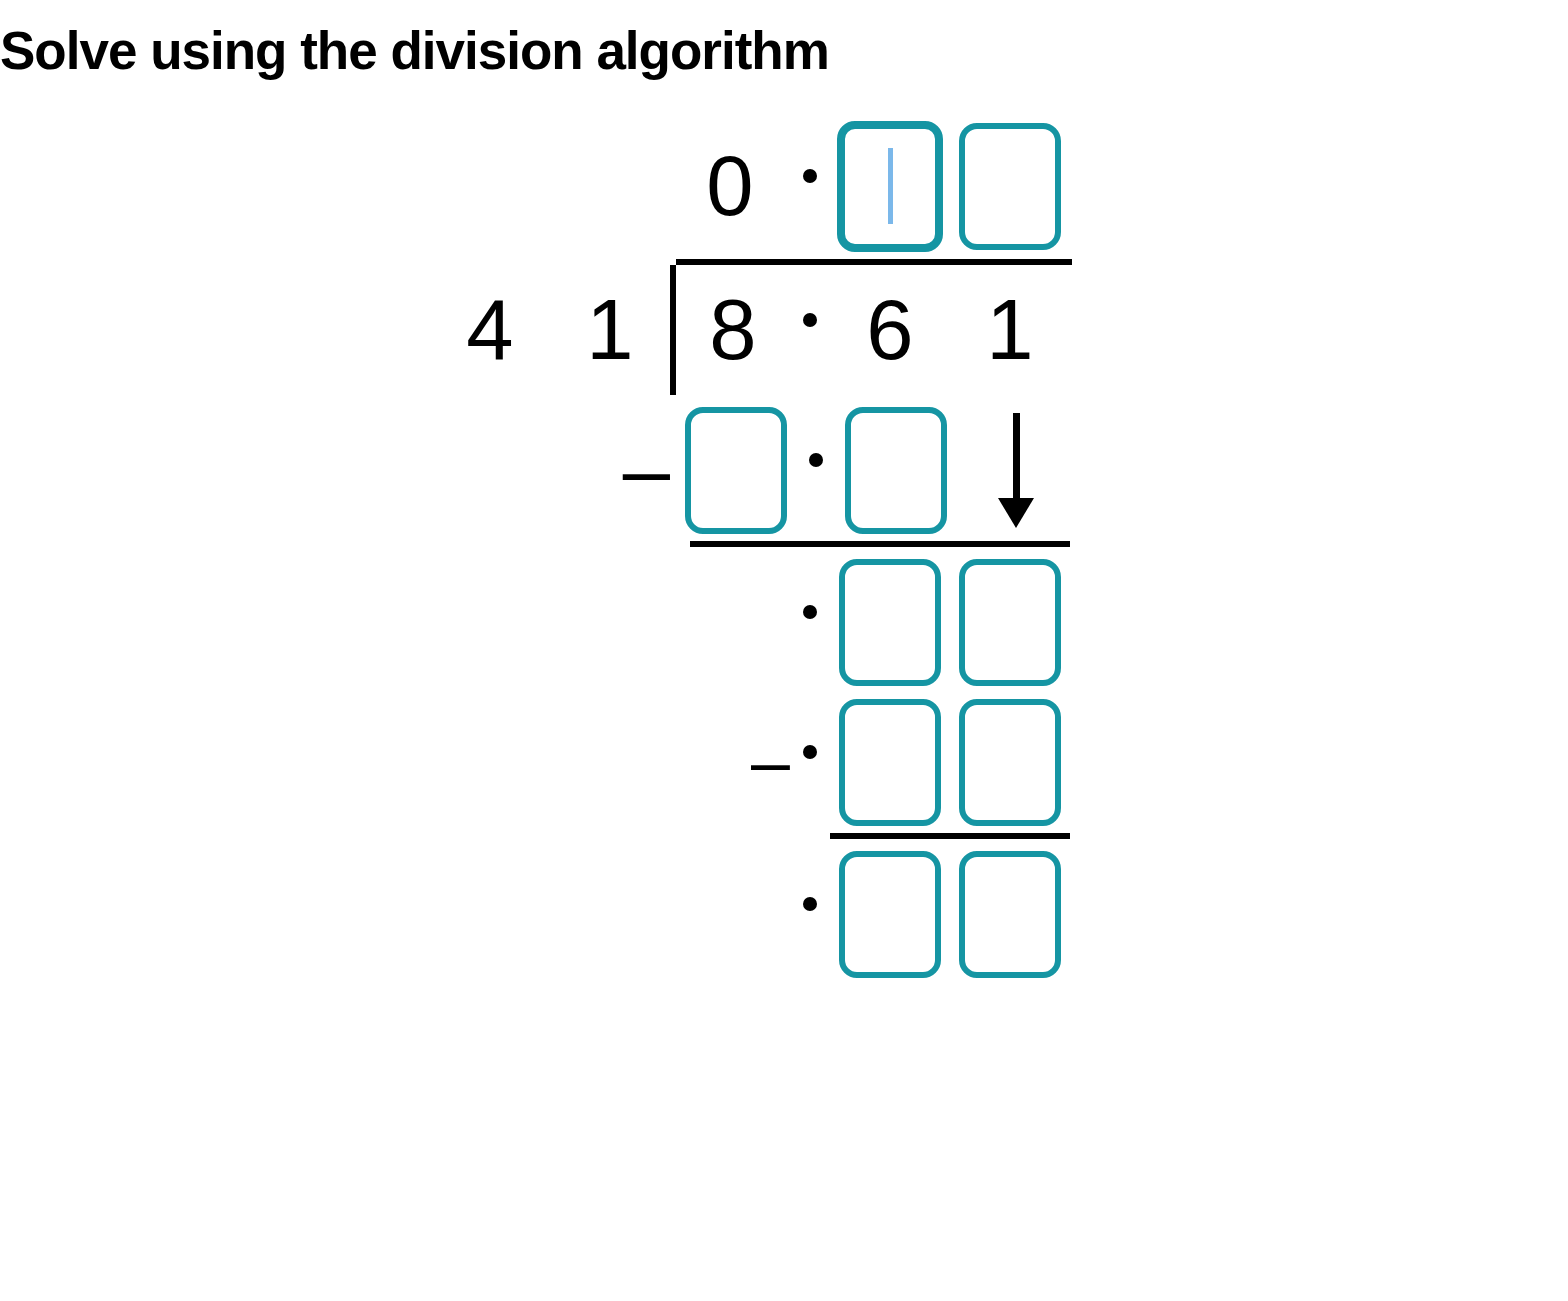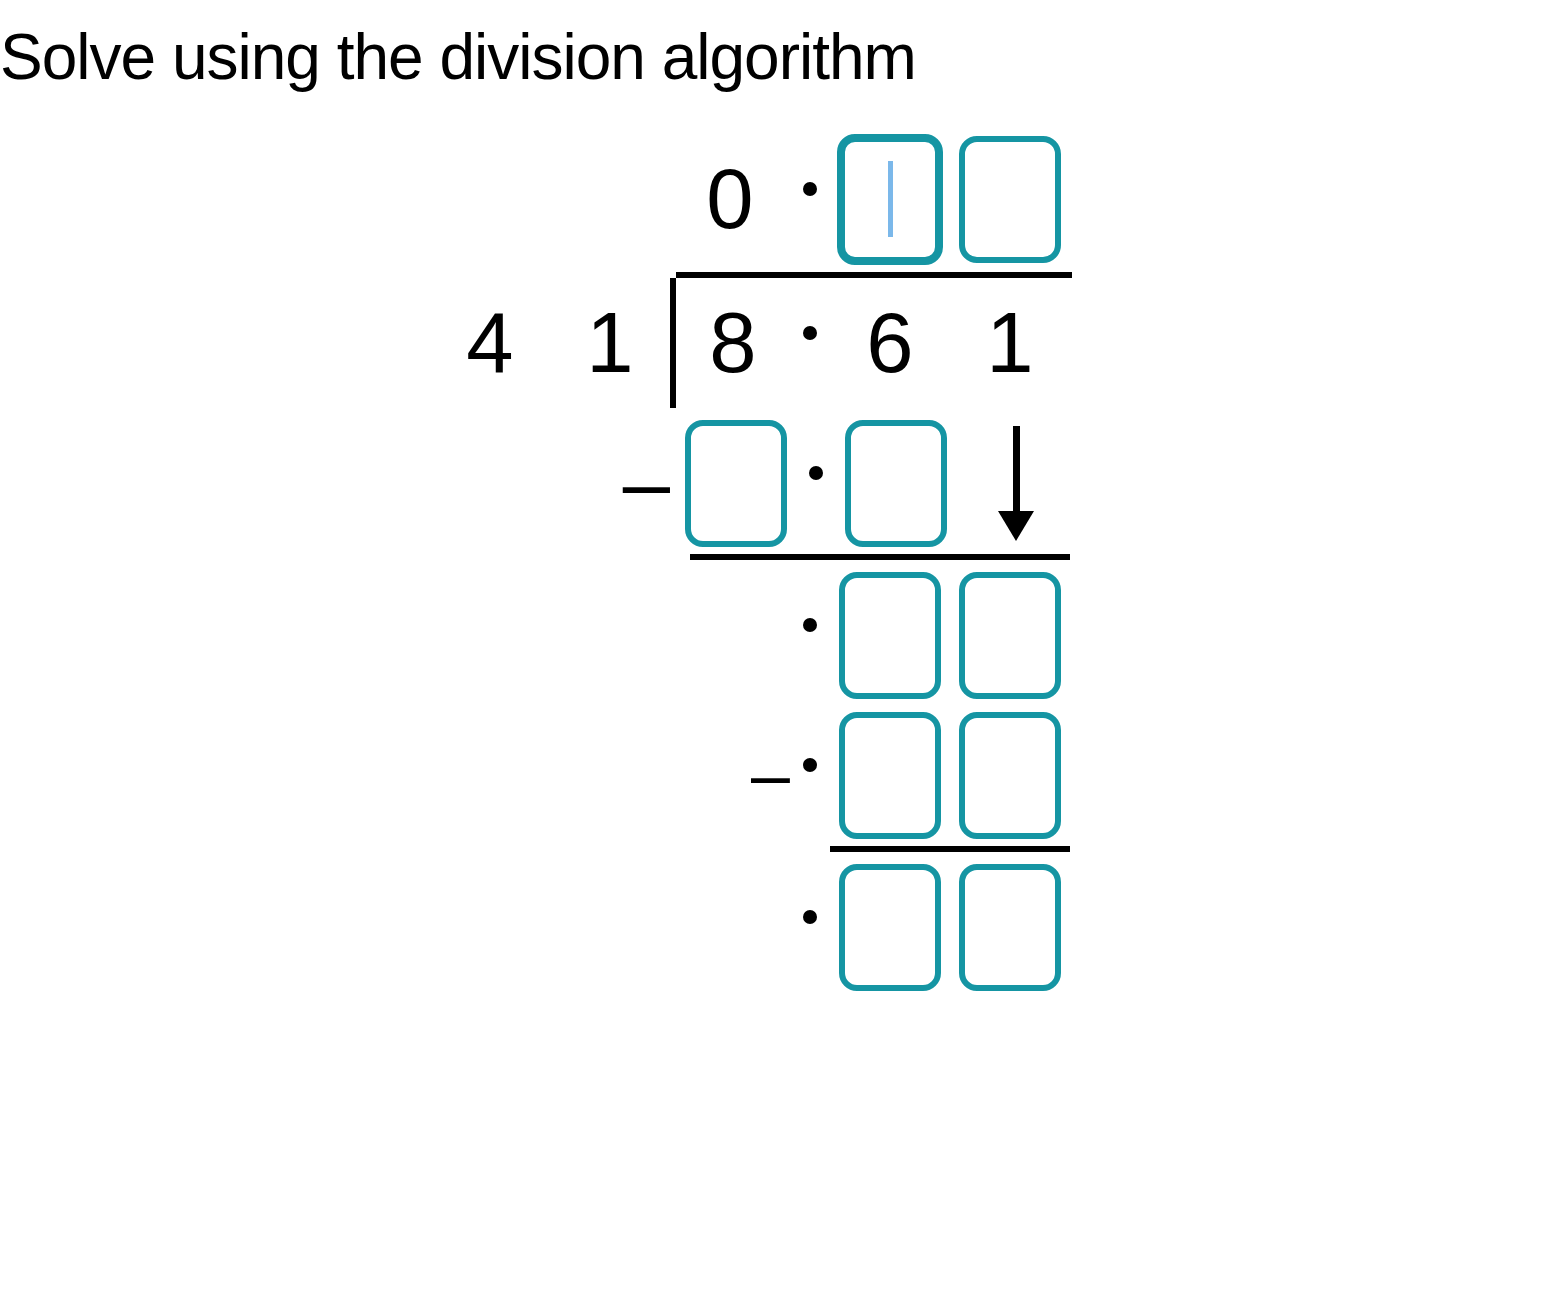--- a/index.html
+++ b/index.html
@@ -5,22 +5,22 @@
   body {
     margin: 0;
     padding: 0;
     font-family: -apple-system, BlinkMacSystemFont, "Segoe UI", Arial, sans-serif;
     background: #fff;
     width: 1568px;
     height: 1301px;
     overflow: hidden;
   }
   .title {
-    font-size: 64px;
-    font-weight: 400;
+    font-size: 53px;
+    font-weight: 700;
     color: #000;
     margin: 20px 0 40px 0;
     letter-spacing: -1px;
   }
   .work {
     position: relative;
     margin-left: 380px;
   }
   .row {
     display: flex;

